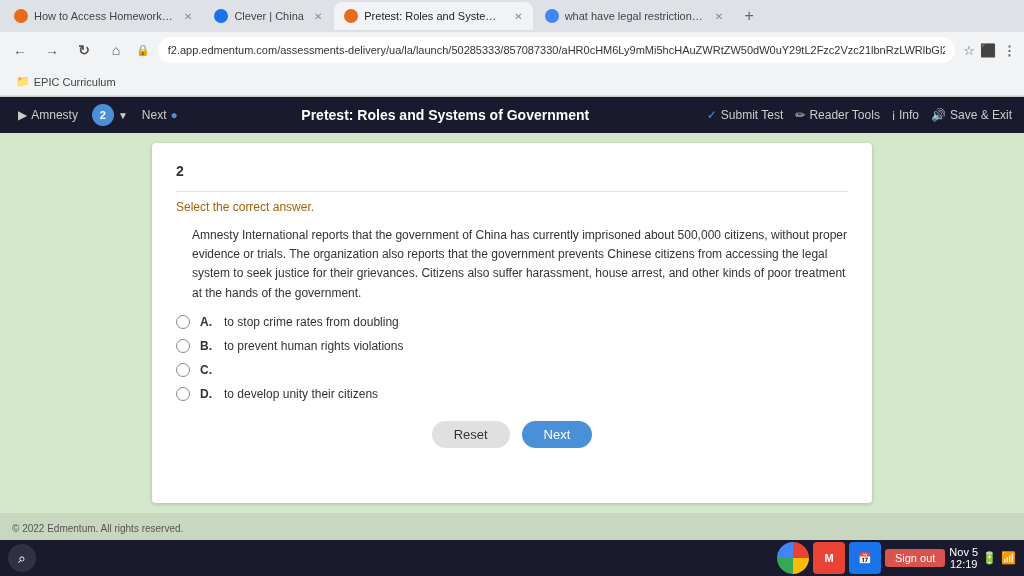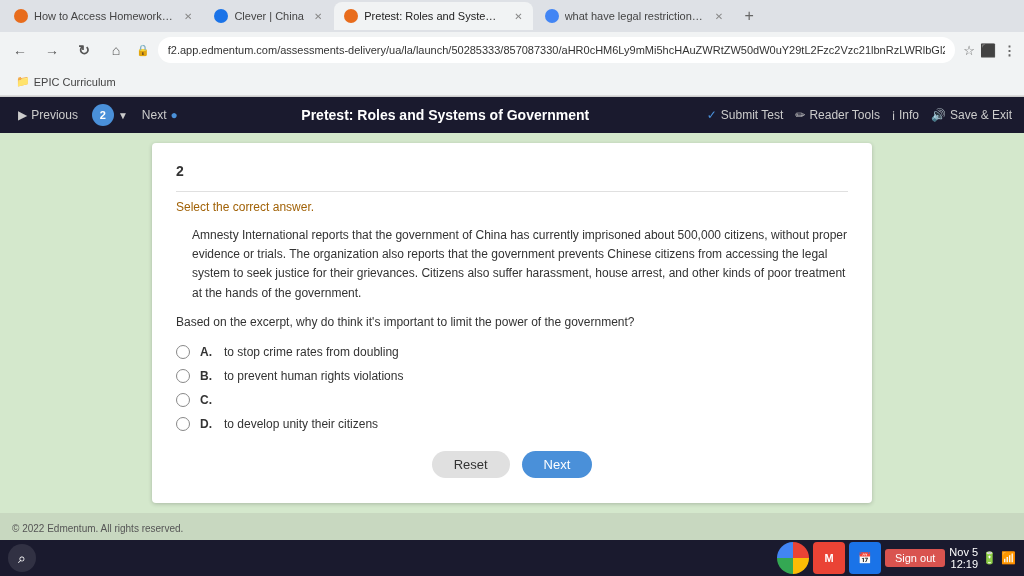--- a/index.html
+++ b/index.html
@@ -344,21 +344,21 @@
       border-radius: 50%;
       display: flex;
       align-items: center;
       justify-content: center;
       cursor: pointer;
     }
 
     .taskbar-time {
       color: white;
       font-size: 11px;
-      text-align: right;
+      text-align: center;
     }
 
     .sign-out-btn {
       background: #d9534f;
       color: white;
       border: none;
       border-radius: 3px;
       padding: 3px 10px;
       font-size: 11px;
       cursor: pointer;
@@ -429,21 +429,21 @@
     <div class="bookmark-item">
       <span>📁</span>
       <span>EPIC Curriculum</span>
     </div>
   </div>
 </div>
 
 <div class="assessment-toolbar">
   <div class="toolbar-btn">
     <span>▶</span>
-    <span>Previous</span>
+    <span>Amnesty</span>
   </div>
   <div style="display:flex;align-items:center;gap:4px;">
     <div class="question-number-badge">2</div>
     <span class="dropdown-arrow">▼</span>
   </div>
   <div class="toolbar-btn">
     <span>Next</span>
     <span style="color:#4a90d9;">●</span>
   </div>
   <div class="toolbar-title">Pretest: Roles and Systems of Government</div>
@@ -466,21 +466,20 @@
     </div>
   </div>
 </div>
 
 <div class="question-area">
   <div class="question-card">
     <div class="q-number">2</div>
     <div class="separator"></div>
     <div class="q-instruction">Select the correct answer.</div>
     <div class="q-passage">Amnesty International reports that the government of China has currently imprisoned about 500,000 citizens, without proper evidence or trials. The organization also reports that the government prevents Chinese citizens from accessing the legal system to seek justice for their grievances. Citizens also suffer harassment, house arrest, and other kinds of poor treatment at the hands of the government.</div>
-    <div class="q-question">Based on the excerpt, why do think it's important to limit the power of the government?</div>
 
     <div class="answer-options">
 
       <div class="answer-option">
         <div class="radio-btn"></div>
         <span class="option-letter">A.</span>
         <span>to stop crime rates from doubling</span>
       </div>
 
       <div class="answer-option">

